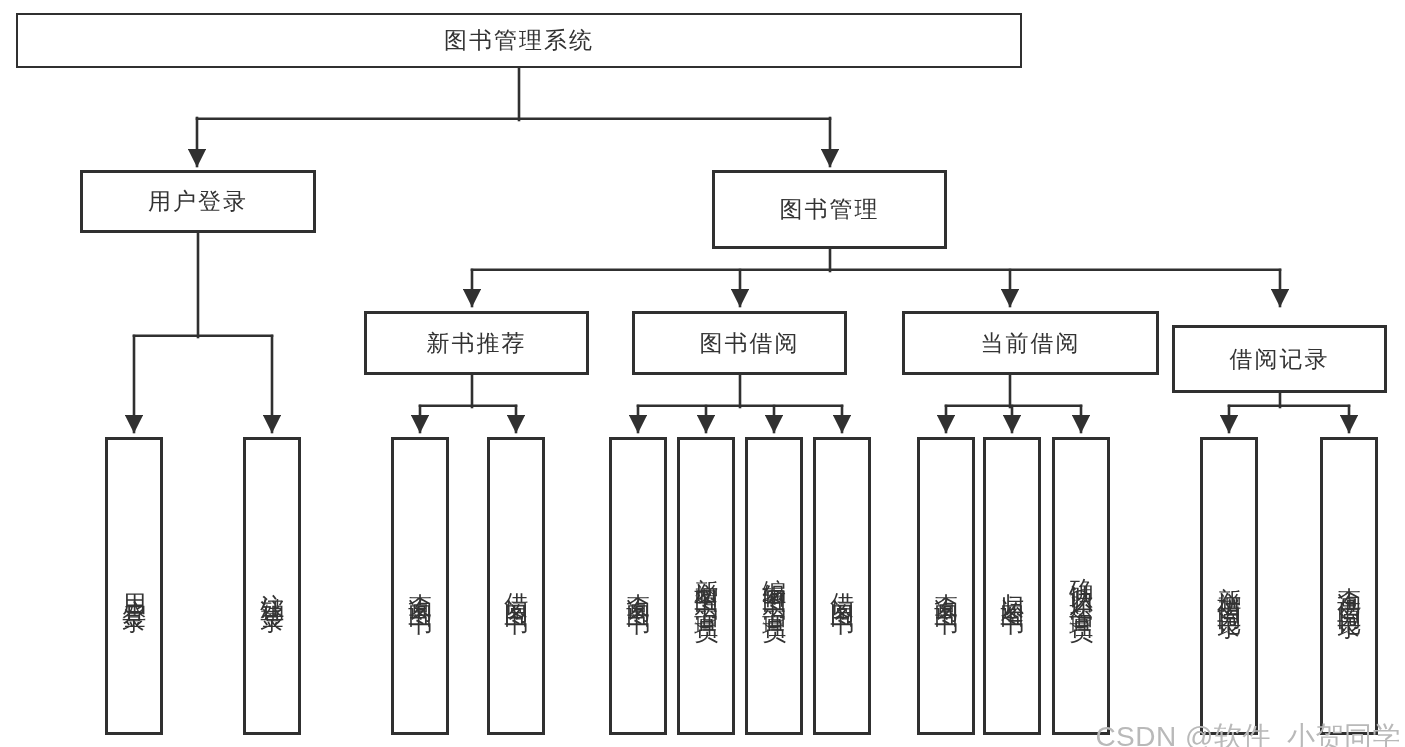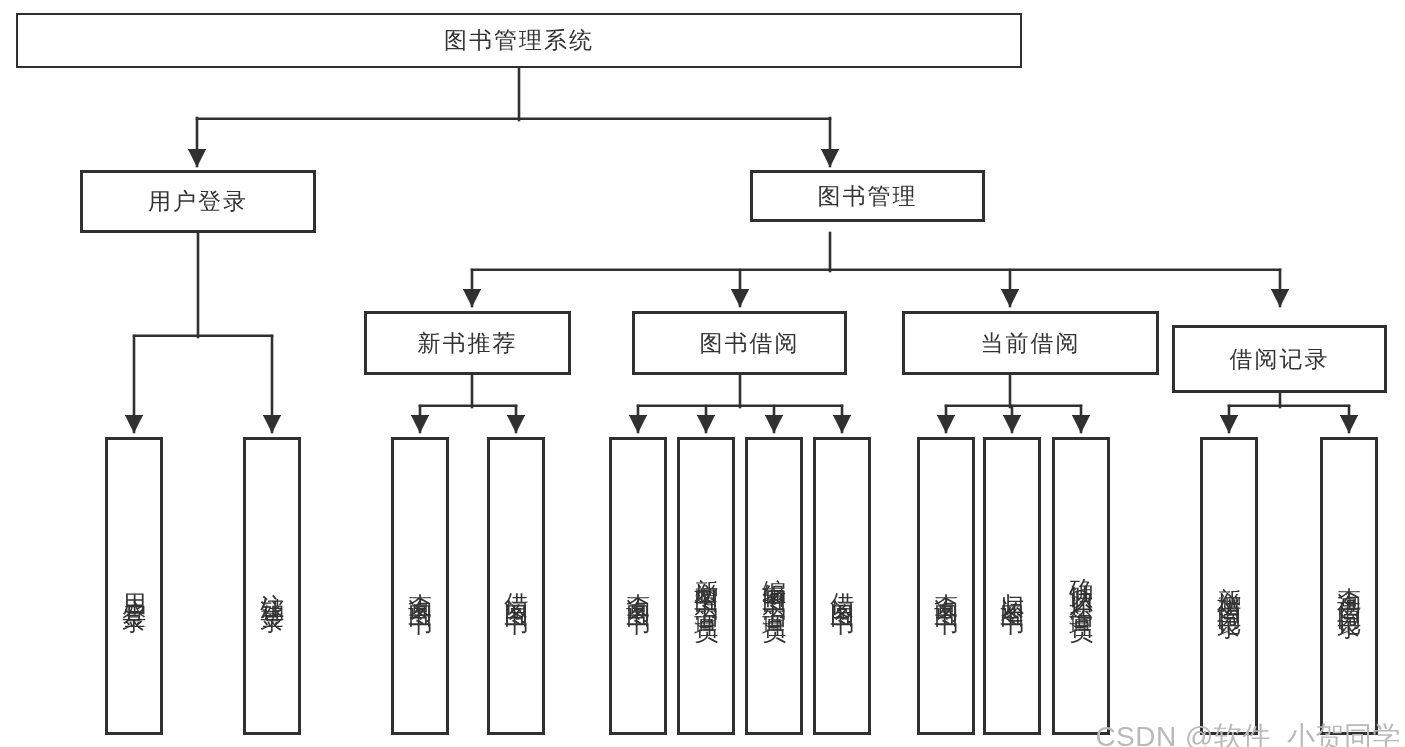--- a/index.html
+++ b/index.html
@@ -106,25 +106,25 @@
     <path d="M1349,406 V432" marker-end="url(#arrow)"></path>
   </svg>
 
   <div class="box h-box root-box" style="left:16px;top:13px;width:1006px;height:55px;">
     <span>图书管理系统</span>
   </div>
 
   <div class="box h-box" style="left:80px;top:170px;width:236px;height:63px;">
     <span>用户登录</span>
   </div>
-  <div class="box h-box" style="left:712px;top:170px;width:235px;height:52px;margin-left:38px;">
+  <div class="box h-box" style="left:712px;top:170px;width:235px;height:79px;">
     <span>图书管理</span>
   </div>
 
-  <div class="box h-box" style="left:364px;top:311px;width:207px;height:64px;">
+  <div class="box h-box" style="left:364px;top:311px;width:225px;height:64px;">
     <span>新书推荐</span>
   </div>
   <div class="box h-box" style="left:632px;top:311px;width:215px;height:64px;padding-left:20px;">
     <span>图书借阅</span>
   </div>
   <div class="box h-box" style="left:902px;top:311px;width:257px;height:64px;">
     <span>当前借阅</span>
   </div>
   <div class="box h-box" style="left:1172px;top:325px;width:215px;height:68px;">
     <span>借阅记录</span>

